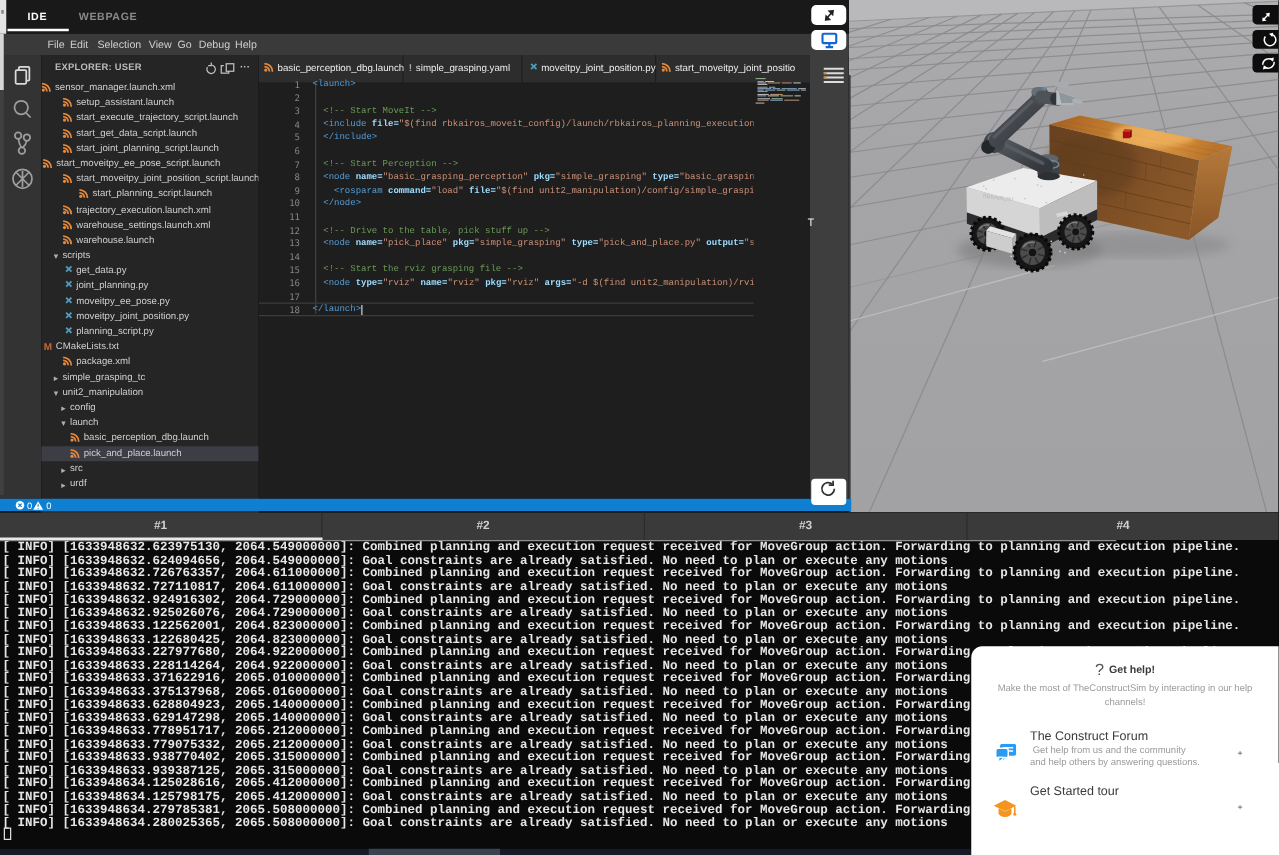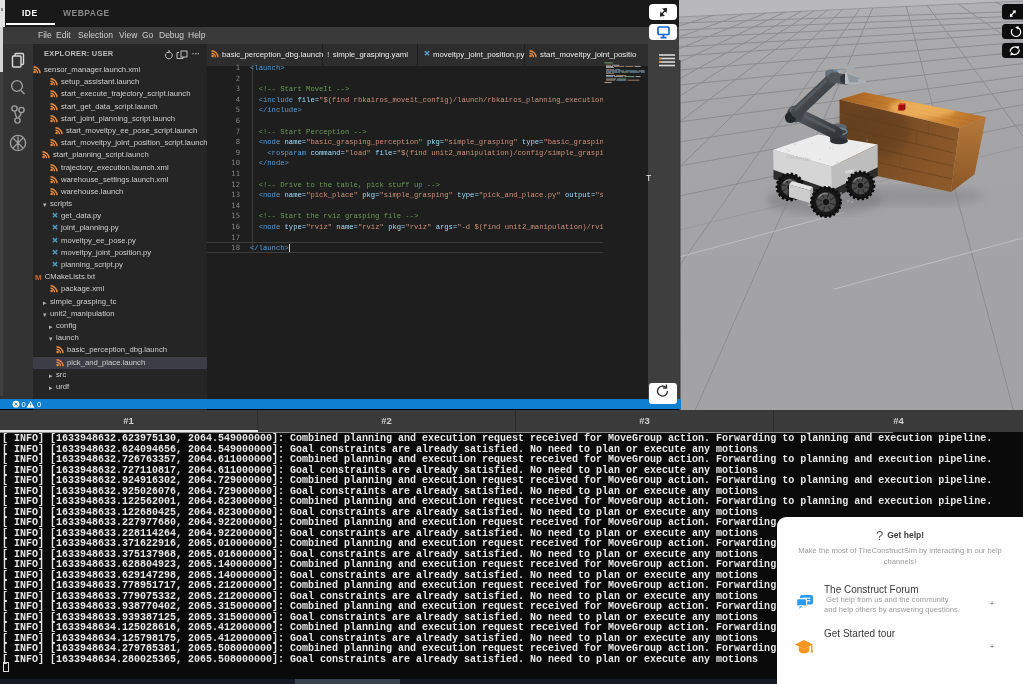--- a/index.html
+++ b/index.html
@@ -27,21 +27,21 @@
 .chev{color:#b0b0b0;font-size:7px;display:inline-block;width:7px}
 .i{display:inline-block;vertical-align:-1px;margin-right:3px}
 
 #editor{left:207px;top:44px;width:441px;height:355px;background:#1e1e1e}
 #tabbar{position:absolute;left:0;top:0;width:441px;height:22px;background:#252526;white-space:nowrap;overflow:hidden}
 .tab{display:inline-block;height:22px;line-height:22px;background:#2d2d2d;color:#ececec;font-size:7.8px;padding:0 4px;border-right:1px solid #1e1e1e;vertical-align:top}
 #code{position:absolute;left:0;top:19px;width:396px;height:333px;overflow:hidden}
 #lnums{position:absolute;left:0;top:0;width:33px;text-align:right;color:#858585;font-family:"Liberation Mono",monospace;font-size:7.2px;line-height:10.6px}
 #codetxt{position:absolute;left:43px;top:0;width:353px;font-family:"Liberation Mono",monospace;font-size:7.2px;line-height:10.6px;color:#d4d4d4;overflow:hidden}
 #codetxt pre{font-family:inherit}
-.cb{color:#569cd6}.ca{color:#9cdcfe;font-weight:normal}.cs{color:#ce9178}.cc{color:#6a9955}
+.cb{color:#569cd6}.ca{color:#9cdcfe;font-weight:bold}.cs{color:#ce9178}.cc{color:#6a9955}
 #indent{position:absolute;left:45px;top:2px;width:1px;height:186px;background:#404040}
 
 #gstrip{left:648px;top:27px;width:31px;height:372px;background:#3e3e3e}
 #tee{left:646px;top:174px;color:#e8e8e8;font-size:9px;font-family:"Liberation Mono",monospace;z-index:4}
 
 #bluebar{left:0;top:399px;width:681px;height:10px;background:#0f7fd2;color:#fff;font-size:7.5px;line-height:10px;z-index:3}
 
 #ttabs{left:0;top:410px;width:1023px;height:22px;background:#3a3a3b}
 .ttab{position:absolute;top:0;height:22px;line-height:22px;text-align:center;color:#d0d0d0;font-size:9.5px;font-weight:bold;border-right:1px solid #2c2c2c}
 
@@ -127,27 +127,27 @@
         </svg><span class="tw">setup_assistant.launch</span></div>
 <div class="row" style="padding-left:17px"><svg class="i" width="8" height="8">
           <use href="#feed"></use>
         </svg><span class="tw">start_execute_trajectory_script.launch</span></div>
 <div class="row" style="padding-left:17px"><svg class="i" width="8" height="8">
           <use href="#feed"></use>
         </svg><span class="tw">start_get_data_script.launch</span></div>
 <div class="row" style="padding-left:17px"><svg class="i" width="8" height="8">
           <use href="#feed"></use>
         </svg><span class="tw">start_joint_planning_script.launch</span></div>
-<div class="row" style="padding-left:22px"><svg class="i" width="8" height="8">
+<div class="row" style="padding-left:1px"><svg class="i" width="8" height="8">
           <use href="#feed"></use>
         </svg><span class="tw">start_moveitpy_ee_pose_script.launch</span></div>
 <div class="row" style="padding-left:17px"><svg class="i" width="8" height="8">
           <use href="#feed"></use>
         </svg><span class="tw">start_moveitpy_joint_position_script.launch</span></div>
-<div class="row" style="padding-left:9px"><svg class="i" width="8" height="8">
+<div class="row" style="padding-left:30px"><svg class="i" width="8" height="8">
           <use href="#feed"></use>
         </svg><span class="tw">start_planning_script.launch</span></div>
 <div class="row" style="padding-left:17px"><svg class="i" width="8" height="8">
           <use href="#feed"></use>
         </svg><span class="tw">trajectory_execution.launch.xml</span></div>
 <div class="row" style="padding-left:17px"><svg class="i" width="8" height="8">
           <use href="#feed"></use>
         </svg><span class="tw">warehouse_settings.launch.xml</span></div>
 <div class="row" style="padding-left:17px"><svg class="i" width="8" height="8">
           <use href="#feed"></use>

